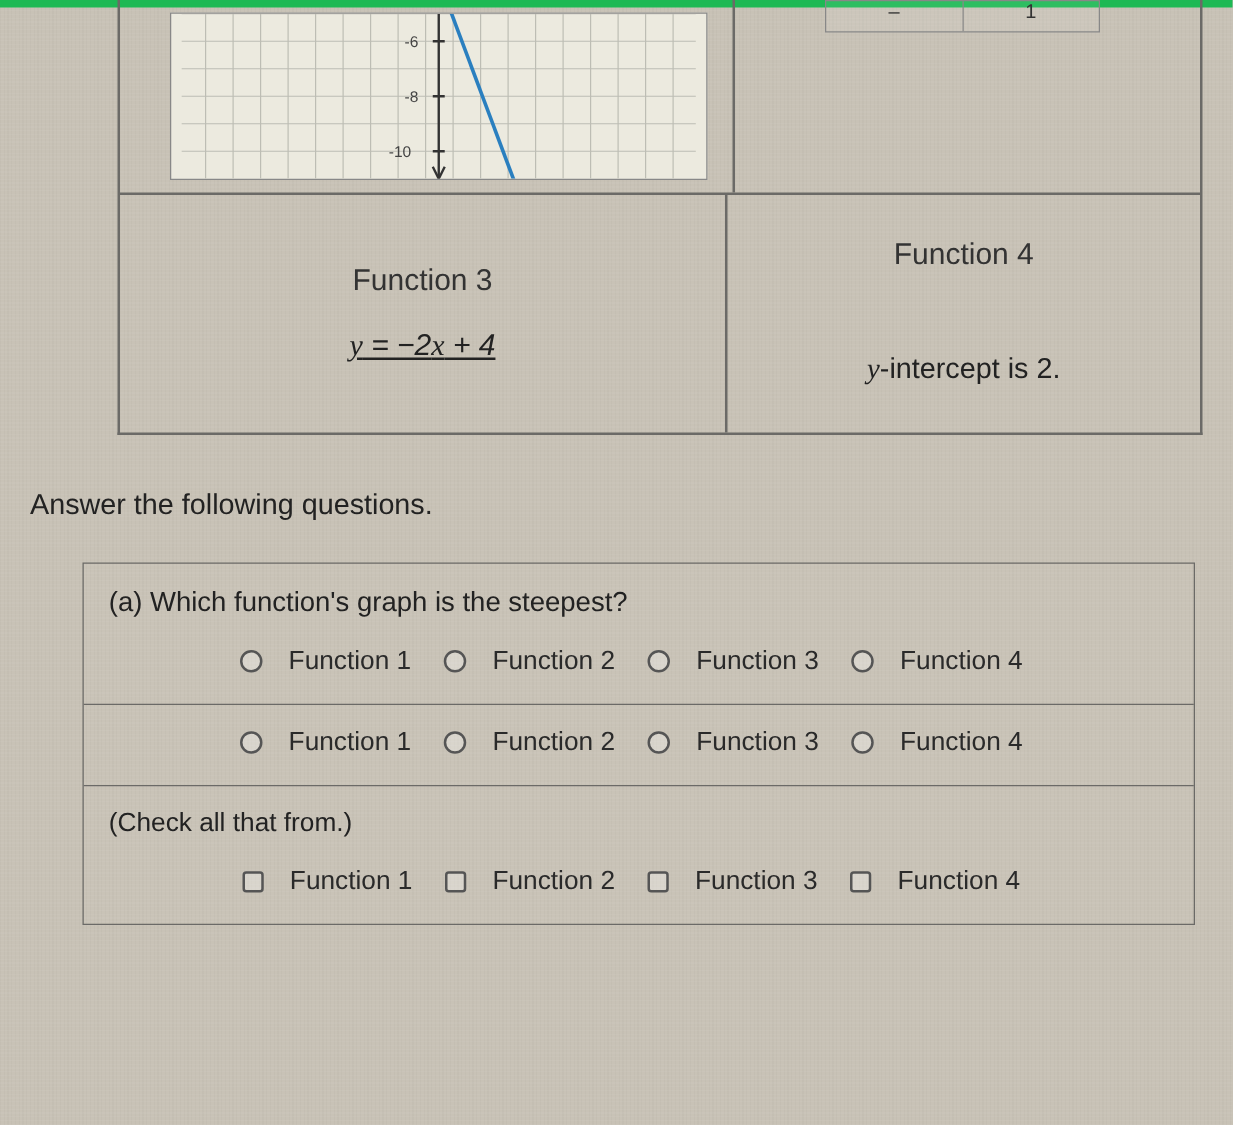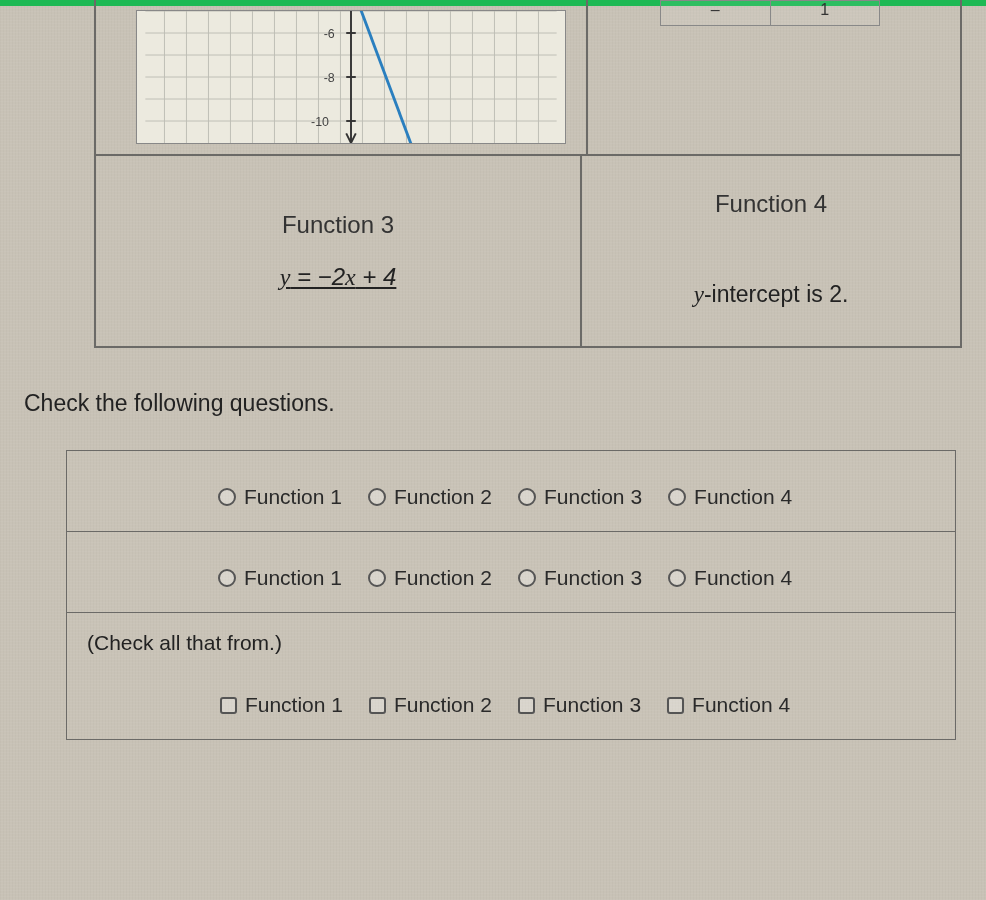--- a/index.html
+++ b/index.html
@@ -109,23 +109,22 @@
   .options {
     display: flex;
     gap: 14px;
     align-items: center;
     justify-content: center;
     font-size: 21px;
   }
   .radio, .check {
     display: inline-flex;
     align-items: center;
-    gap: 8px;
+    gap: 21px;
     margin-right: 12px;
-    margin-top: 16px;
   }
   .radio-circle {
     width: 18px; height: 18px;
     border: 2px solid #555;
     border-radius: 50%;
     background: rgba(255,255,255,0.3);
   }
   .check-box {
     width: 17px; height: 17px;
     border: 2px solid #555;
@@ -214,25 +213,26 @@
     <div class="cell cell-right">
       <div class="fn-title">Function 4</div>
       <div class="fn-desc">
         <br>
         <span class="italic">y</span>-intercept is 2.
       </div>
     </div>
   </div>
 </div>
 
-<div class="instr">Check the following questions.</div>
+<div class="instr">Answer the following questions.</div>
 
 <div class="qbox">
 
   <div class="qrow">
+    <div class="qtext">(a) Which function's graph is the steepest?</div>
     <div class="options">
       <label class="radio">
           <span class="radio-circle"></span>
           <span>Function 1</span>
         </label>
       <label class="radio">
           <span class="radio-circle"></span>
           <span>Function 2</span>
         </label>
       <label class="radio">

